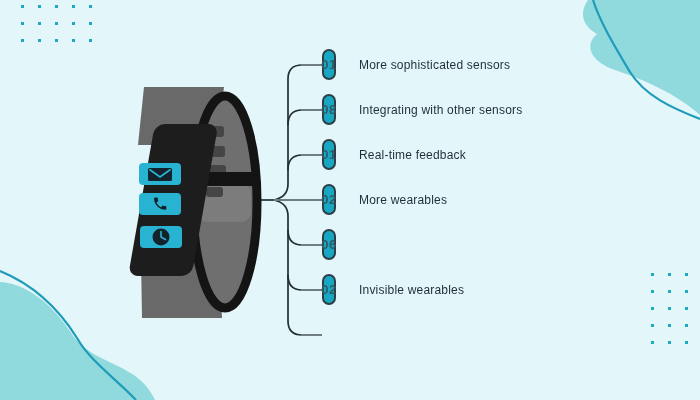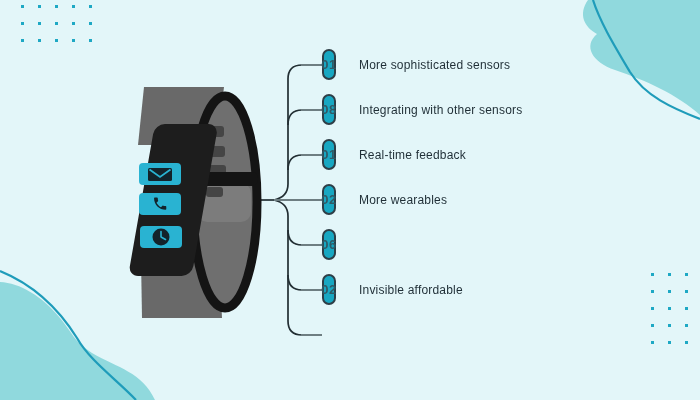--- a/index.html
+++ b/index.html
@@ -126,17 +126,17 @@
     </div>
     <div class="item-row">
       <div class="badge">02</div>
       <div class="item-label">More wearables</div>
     </div>
     <div class="item-row">
       <div class="badge">06</div>
     </div>
     <div class="item-row">
       <div class="badge">02</div>
-      <div class="item-label">Invisible affordable</div>
+      <div class="item-label">Invisible wearables</div>
     </div>
   </div>
 
 </div>
 
 </body></html>

